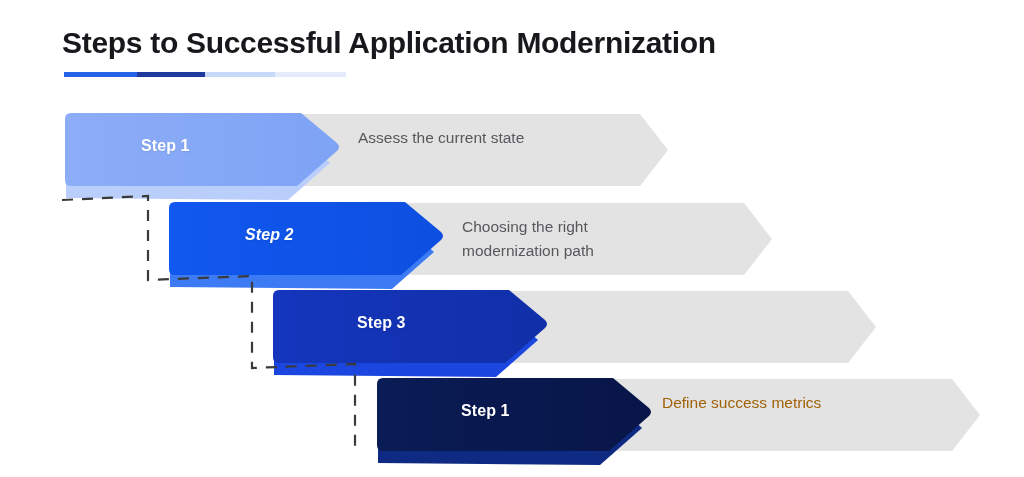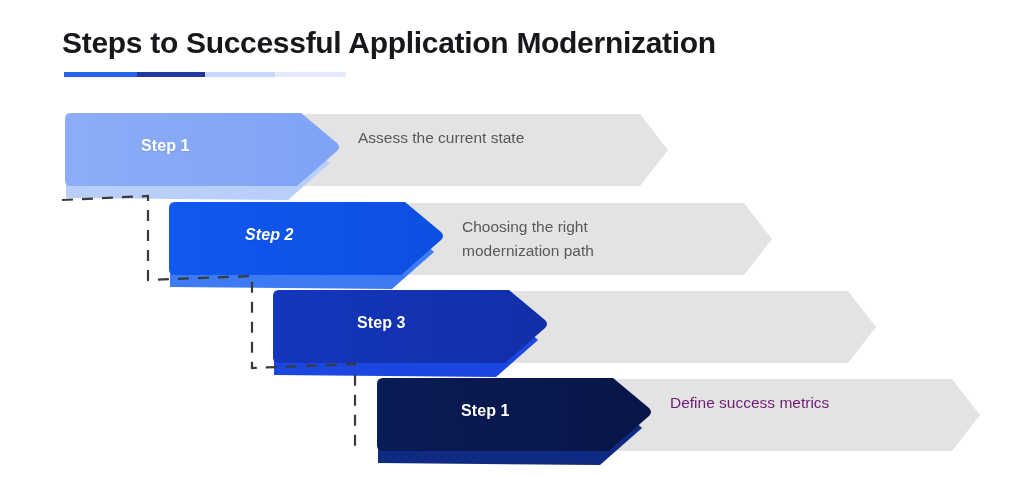--- a/index.html
+++ b/index.html
@@ -147,18 +147,18 @@
     </div>
 
     <div class="desc-text" style="left: 462px; top: 215px; color: rgb(87, 88, 92);">
       <div>Choosing the right</div>
       <div>modernization path</div>
     </div>
 
     <div class="desc-text" style="left: 558px; top: 303px; color: rgb(87, 88, 92);">
     </div>
 
-    <div class="desc-text" style="left: 662px; top: 391px; color: #701a75; margin-left: 8px;">
+    <div class="desc-text" style="left: 662px; top: 391px; color: #a16207;">
       <div>Define success metrics</div>
     </div>
 
   </div>
 </div>
 
 </body></html>

